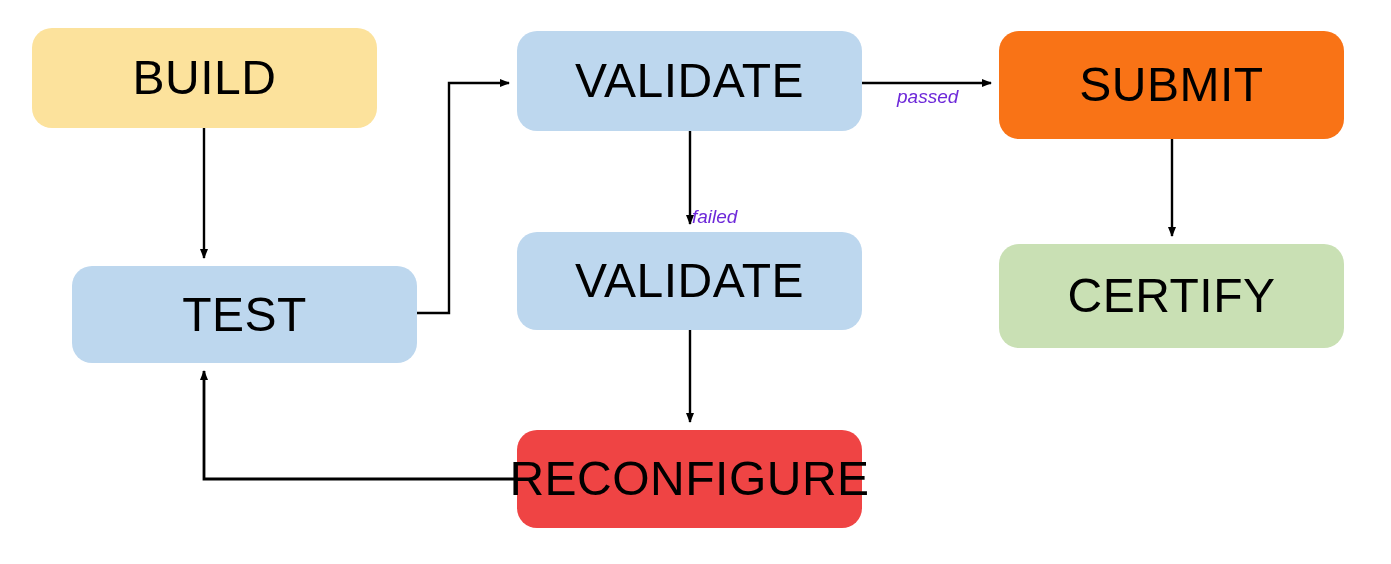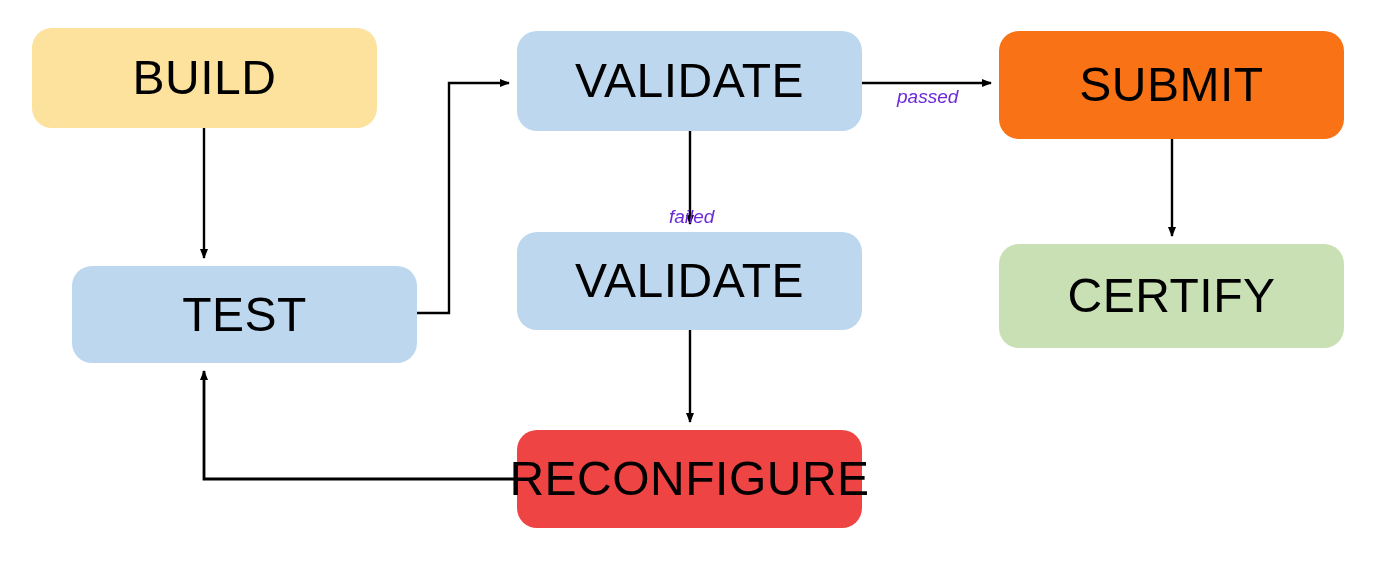--- a/index.html
+++ b/index.html
@@ -106,15 +106,15 @@
   <div class="node" id="node-submit" style="left:999px; top:31px; width:345px; height:108px; background:#f97316;">
     <span class="node-label">SUBMIT</span>
   </div>
 
   <div class="node" id="node-certify" style="left:999px; top:244px; width:345px; height:104px; background:#C9E0B4;">
     <span class="node-label">CERTIFY</span>
   </div>
 
   <div class="edge-label" style="left:897px; top:50px;">passed</div>
 
-  <div class="edge-label" style="left:669px; top:170px;">failed</div>
+  <div class="edge-label" style="left:692px; top:170px;">failed</div>
 
 </div>
 
 </body></html>

